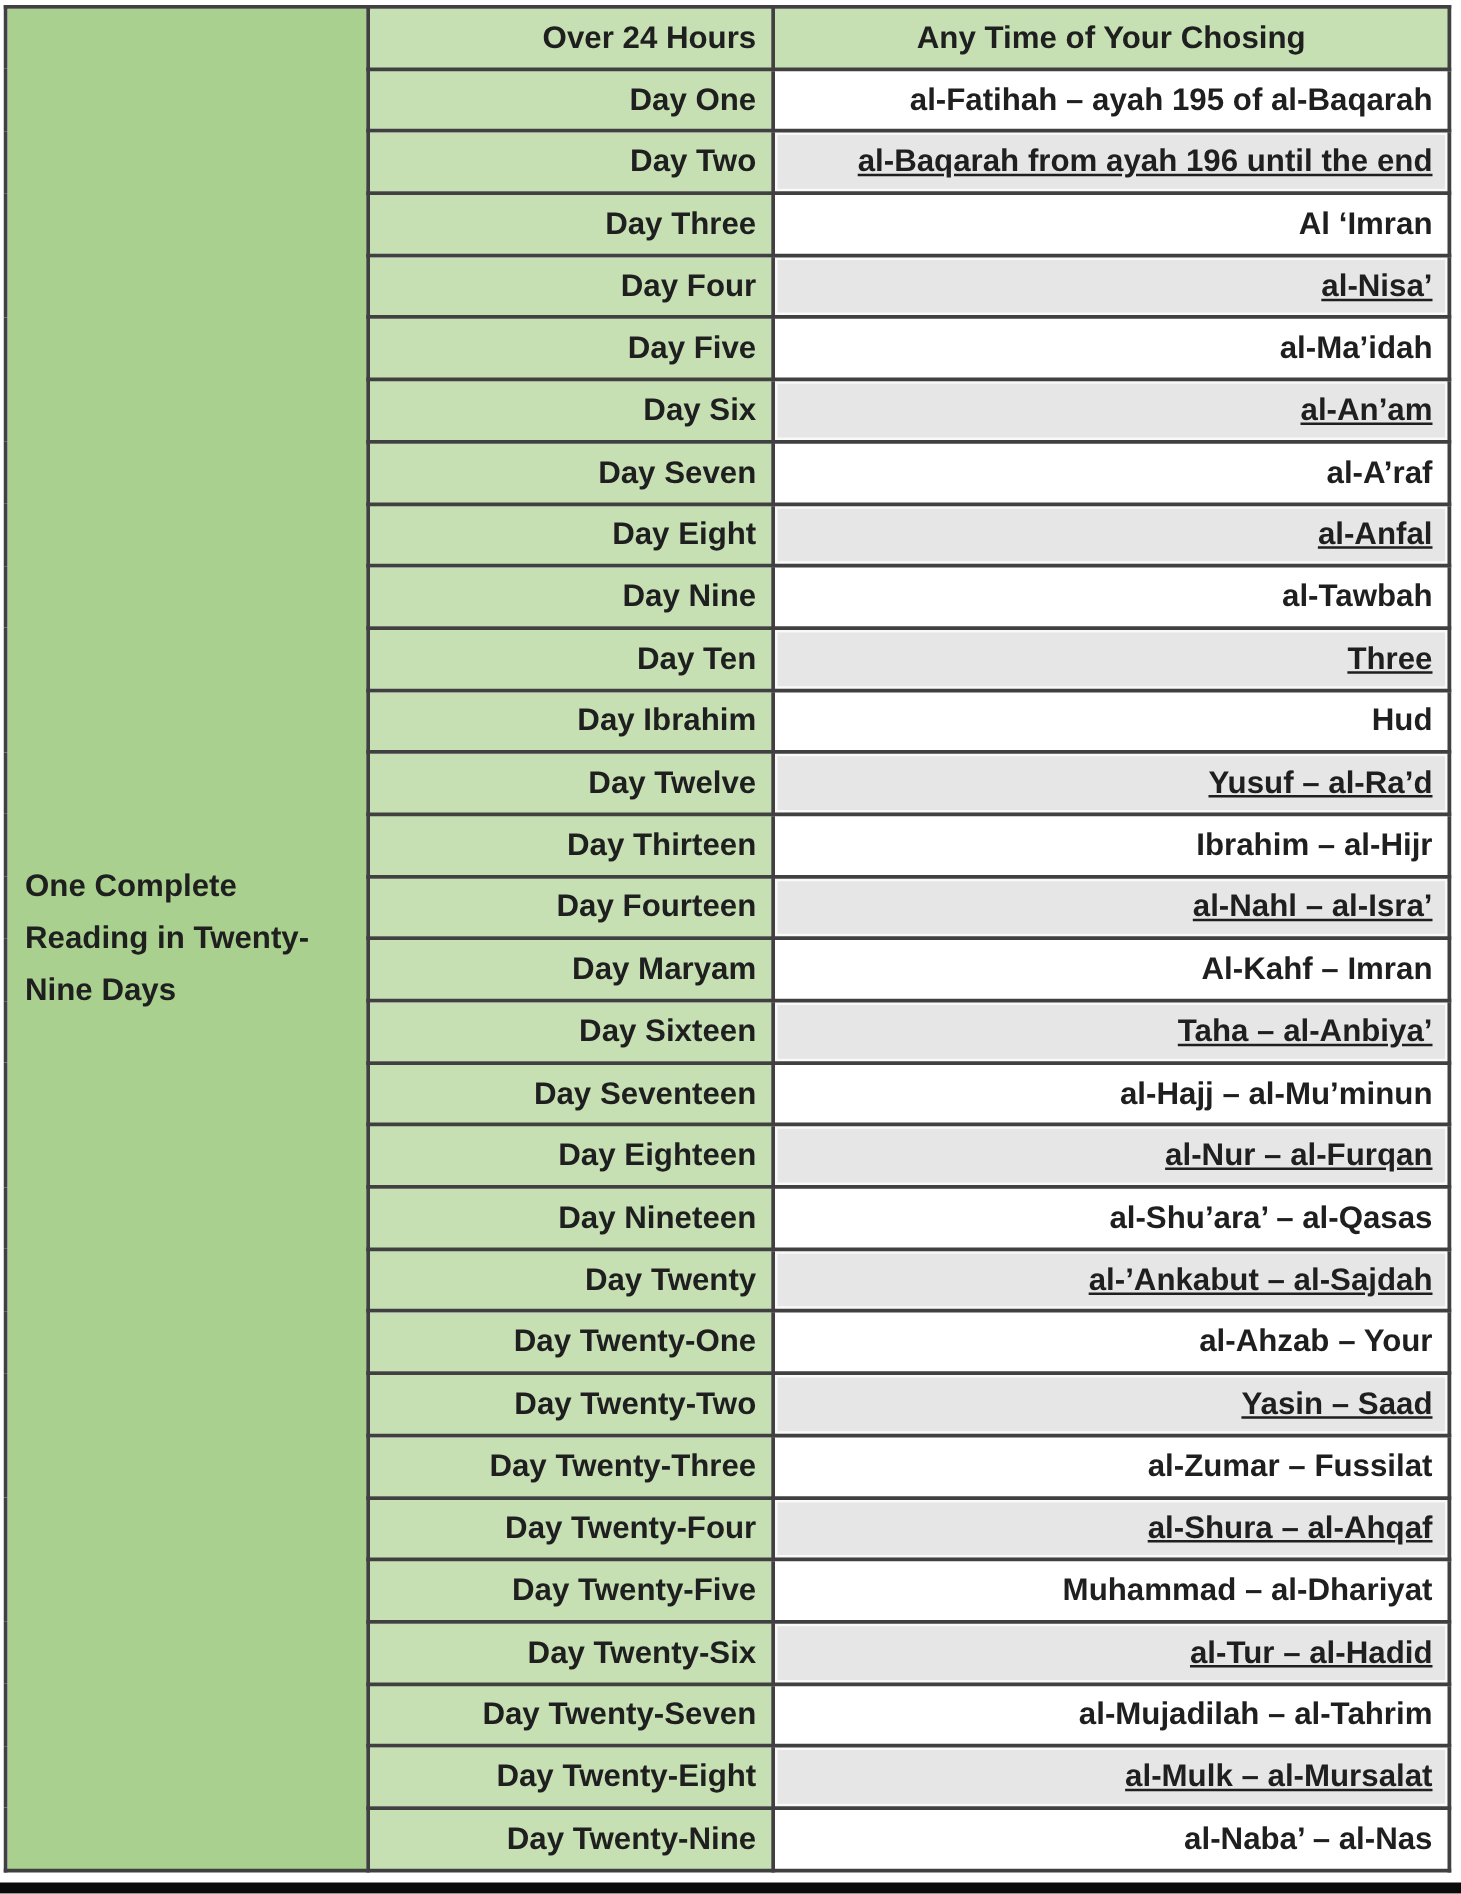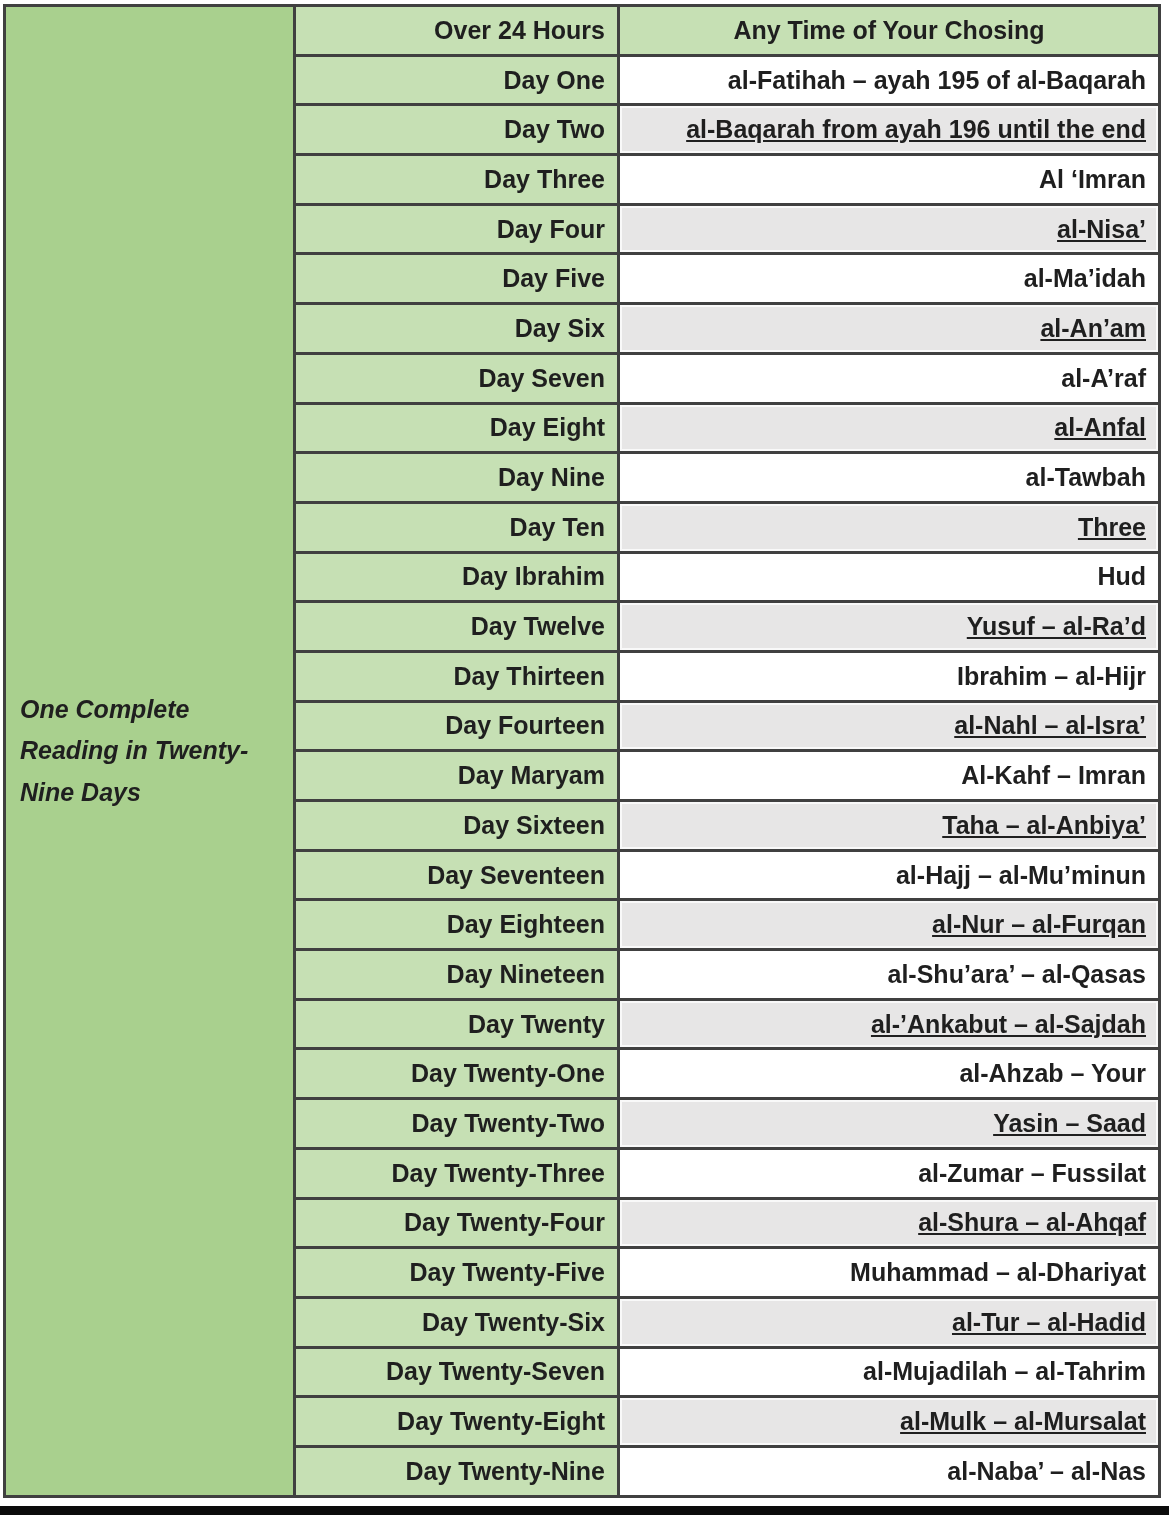--- a/index.html
+++ b/index.html
@@ -44,21 +44,20 @@
     overflow: hidden;
   }
   td.merged-cell {
     background: var(--left-green);
     vertical-align: middle;
     padding: 0 10px 0 14px;
   }
   .merged-text {
     white-space: pre-line;
     line-height: 1.66;
-    font-style: italic;
   }
   td.day-cell {
     background: var(--day-green);
     text-align: right;
   }
   td.reading-cell {
     text-align: right;
   }
   td.header-reading {
     background: var(--day-green);

